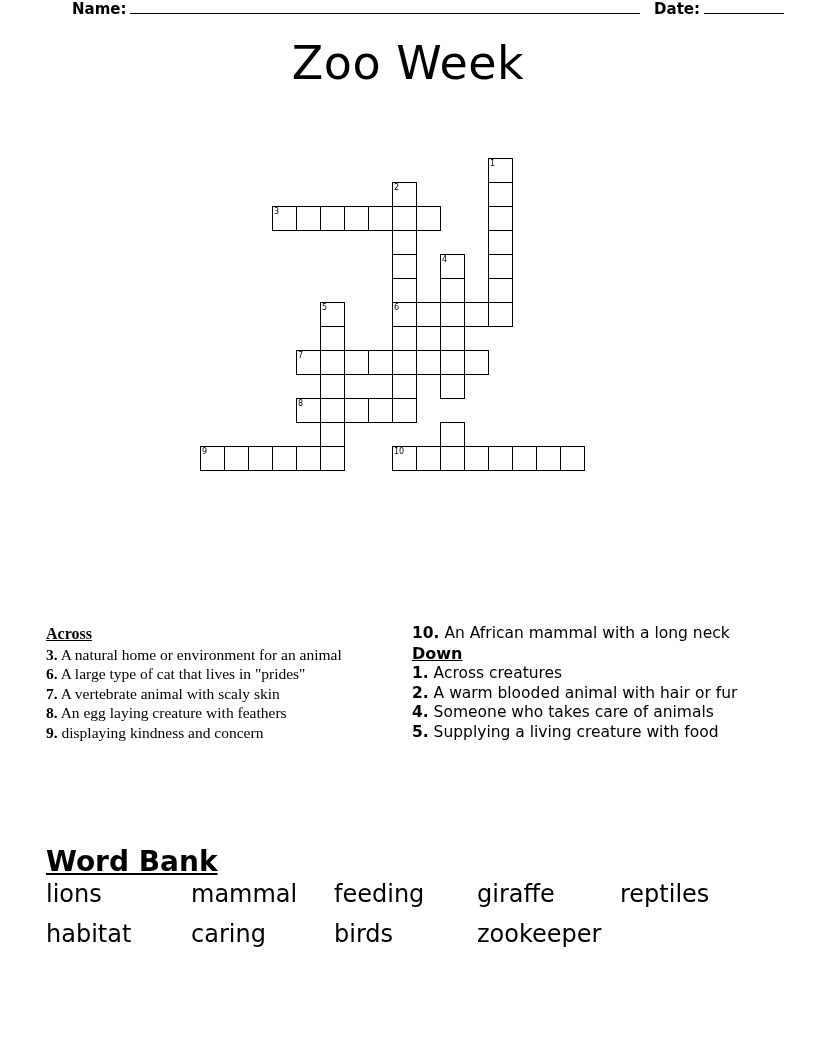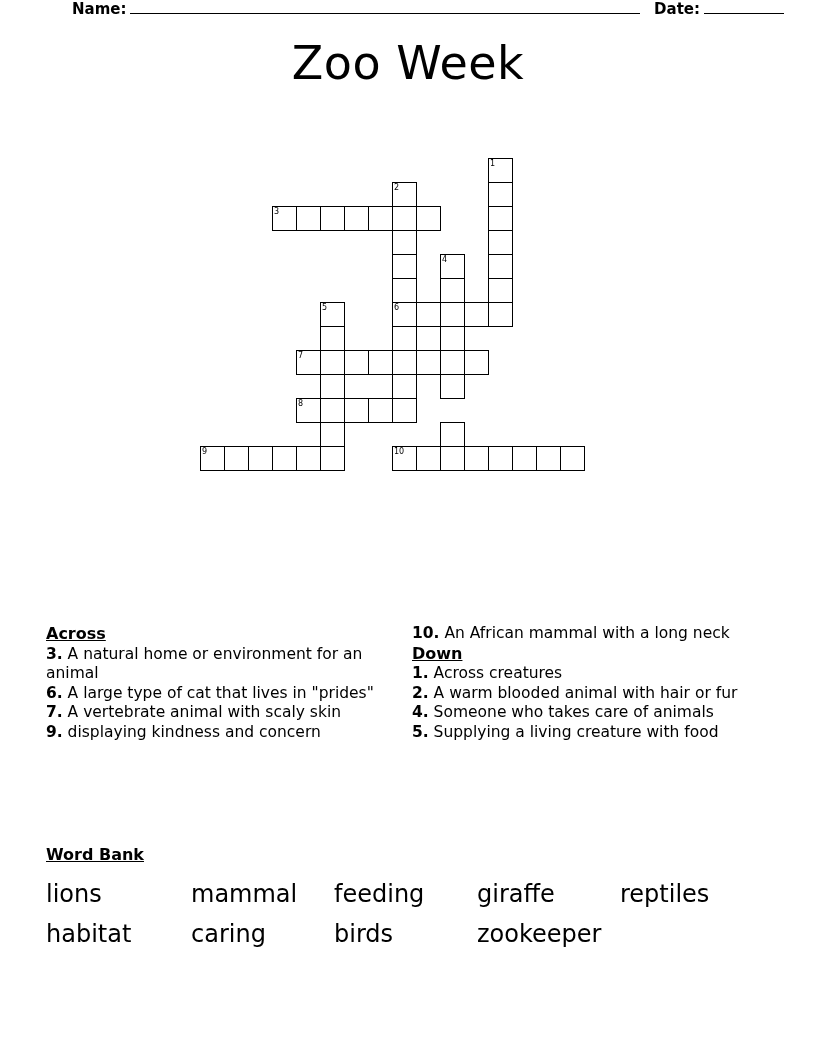--- a/index.html
+++ b/index.html
@@ -94,39 +94,39 @@
     width: 724px;
     height: 210px;
   }
   .clue-col {
     position: absolute;
     top: 0;
     width: 340px;
     font-size: 15.5px;
     line-height: 19.5px;
   }
-  .clue-col.left { left: 0; }
+  .clue-col.left { left: 0; font-family: Liberation Serif, serif; }
   .clue-col.right { left: 366px; }
   .clue-head {
     font-weight: bold;
     text-decoration: underline;
     font-size: 16px;
     margin-bottom: 1px;
   }
   .clue {
     margin: 0;
   }
   .clue b { font-weight: bold; margin-top: 29px; }
 
   
   .wordbank-title {
     position: absolute;
     top: 845px;
     left: 46px;
-    font-size: 16px;
+    font-size: 28px;
     font-weight: bold;
     text-decoration: underline;
   }
   .wordbank {
     position: absolute;
     top: 880px;
     left: 46px;
     width: 724px;
     display: grid;
     grid-template-columns: 145px 143px 143px 143px 150px;
@@ -231,20 +231,21 @@
       <div class="cell" style="left: 360px; top: 288px;"></div>
     </div>
 </div>
 
 <div class="clues">
   <div class="clue-col left" id="clues-left">
       <div class="clue-head">Across</div>
       <div class="clue"><b>3.</b><span> A natural home or environment for an animal</span></div>
       <div class="clue"><b>6.</b><span> A large type of cat that lives in "prides"</span></div>
       <div class="clue"><b>7.</b><span> A vertebrate animal with scaly skin</span></div>
+      <div class="clue"><b>8.</b><span> An egg laying creature with feathers</span></div>
       <div class="clue"><b>9.</b><span> displaying kindness and concern</span></div>
     </div>
   <div class="clue-col right" id="clues-right">
       <div class="clue"><b>10.</b><span> An African mammal with a long neck</span></div>
       <div class="clue-head">Down</div>
       <div class="clue"><b>1.</b><span> Across creatures</span></div>
       <div class="clue"><b>2.</b><span> A warm blooded animal with hair or fur</span></div>
       <div class="clue"><b>4.</b><span> Someone who takes care of animals</span></div>
       <div class="clue"><b>5.</b><span> Supplying a living creature with food</span></div>
     </div>

